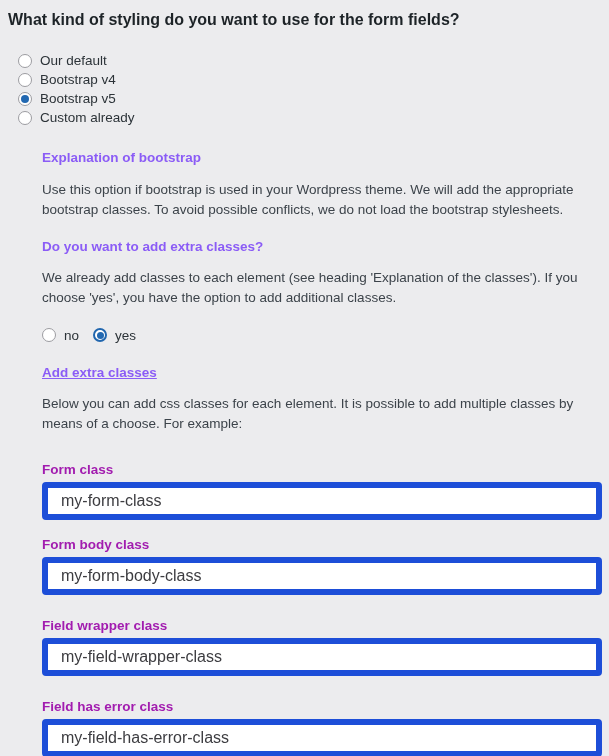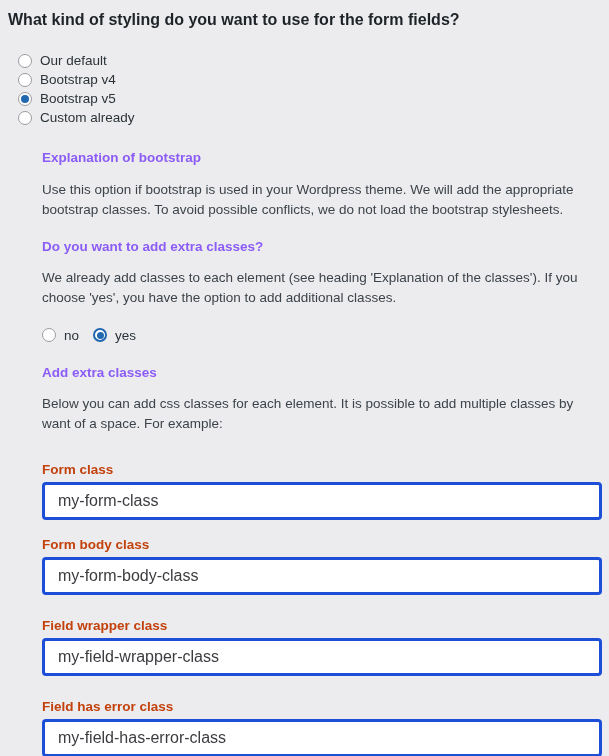--- a/index.html
+++ b/index.html
@@ -50,40 +50,40 @@
 
   .indent { margin-left:34px; padding-right:12px; }
 
   .sub-heading {
     font-size:13.5px; font-weight:bold;
     line-height:17px;
     color:#8b5cf6;
   }
   .mt22 { margin-top:22px; }
   .mt18 { margin-top:18px; }
-  .mt20 { margin-top:20px; }
+  .mt20 { margin-top:20px;text-decoration:underline; }
 
   .para { margin-top:14px; }
   .para .line { font-size:13.5px; line-height:20px; white-space:nowrap; }
   .para.mt13 { margin-top:13px; }
 
   .inline-radios { margin-top:18px; display:flex; align-items:center; height:18px; font-size:13.5px; color:#2c3338; }
   .inline-radios .radio { margin-right:8px; }
   .inline-radios .rlabel { margin-right:14px; }
 
   .field-group { width:560px; }
   .field-label {
     font-size:13.5px; font-weight:bold; line-height:14px;
-    color:#c2410c;
+    color:#a21caf;
   }
   .field-input {
     display:block;
     margin-top:5px;
     width:560px; height:38px;
-    border:3px solid #1d4ed8;
+    border:6px solid #1d4ed8;
     border-radius:4px;
     background:#ffffff;
     font-family:"Liberation Sans","DejaVu Sans",sans-serif;
     font-size:16px;
     color:#3c3c40;
     padding:0 13px;
     outline:none;
   }
   .fg1 { margin-top:29px; }
   .fg2 { margin-top:18px; }
@@ -136,21 +136,21 @@
       <span class="radio"></span>
       <span class="rlabel">no</span>
       <span class="radio focusring checked"></span>
       <span class="rlabel">yes</span>
     </div>
 
     <div class="sub-heading mt20">Add extra classes</div>
 
     <div class="para mt13">
       <div class="line">Below you can add css classes for each element. It is possible to add multiple classes by</div>
-      <div class="line">want of a space. For example:</div>
+      <div class="line">means of a choose. For example:</div>
     </div>
 
     <div class="field-group fg1">
       <div class="field-label">Form class</div>
       <input class="field-input" type="text" value="my-form-class" style="">
     </div>
 
     <div class="field-group fg2">
       <div class="field-label">Form body class</div>
       <input class="field-input" type="text" value="my-form-body-class" style="">

